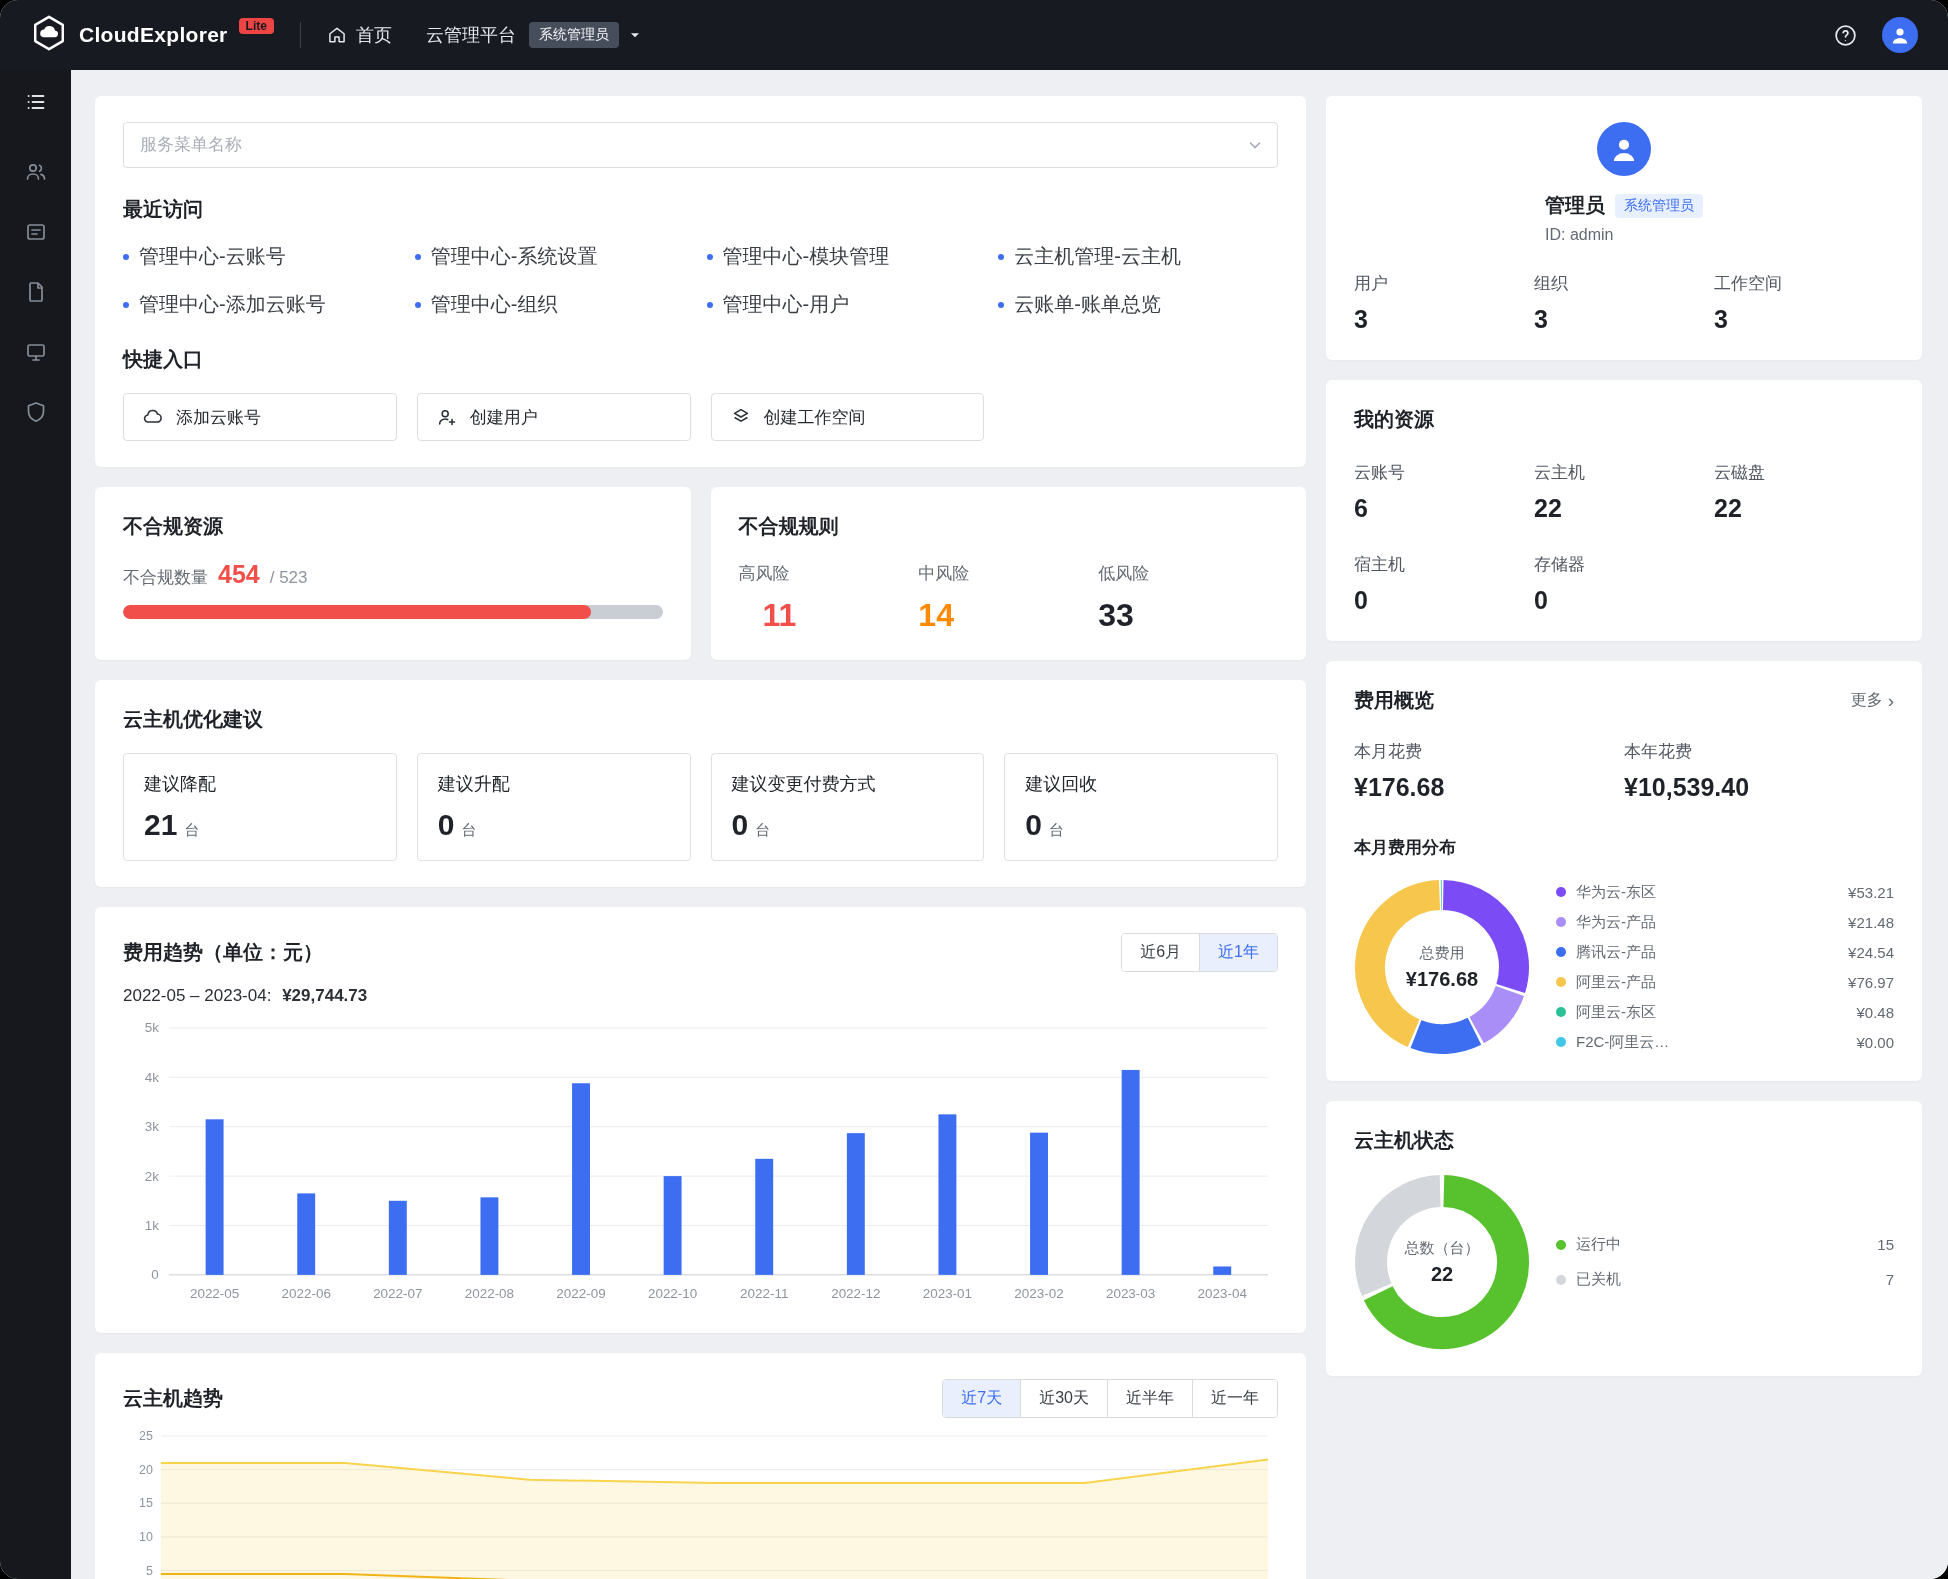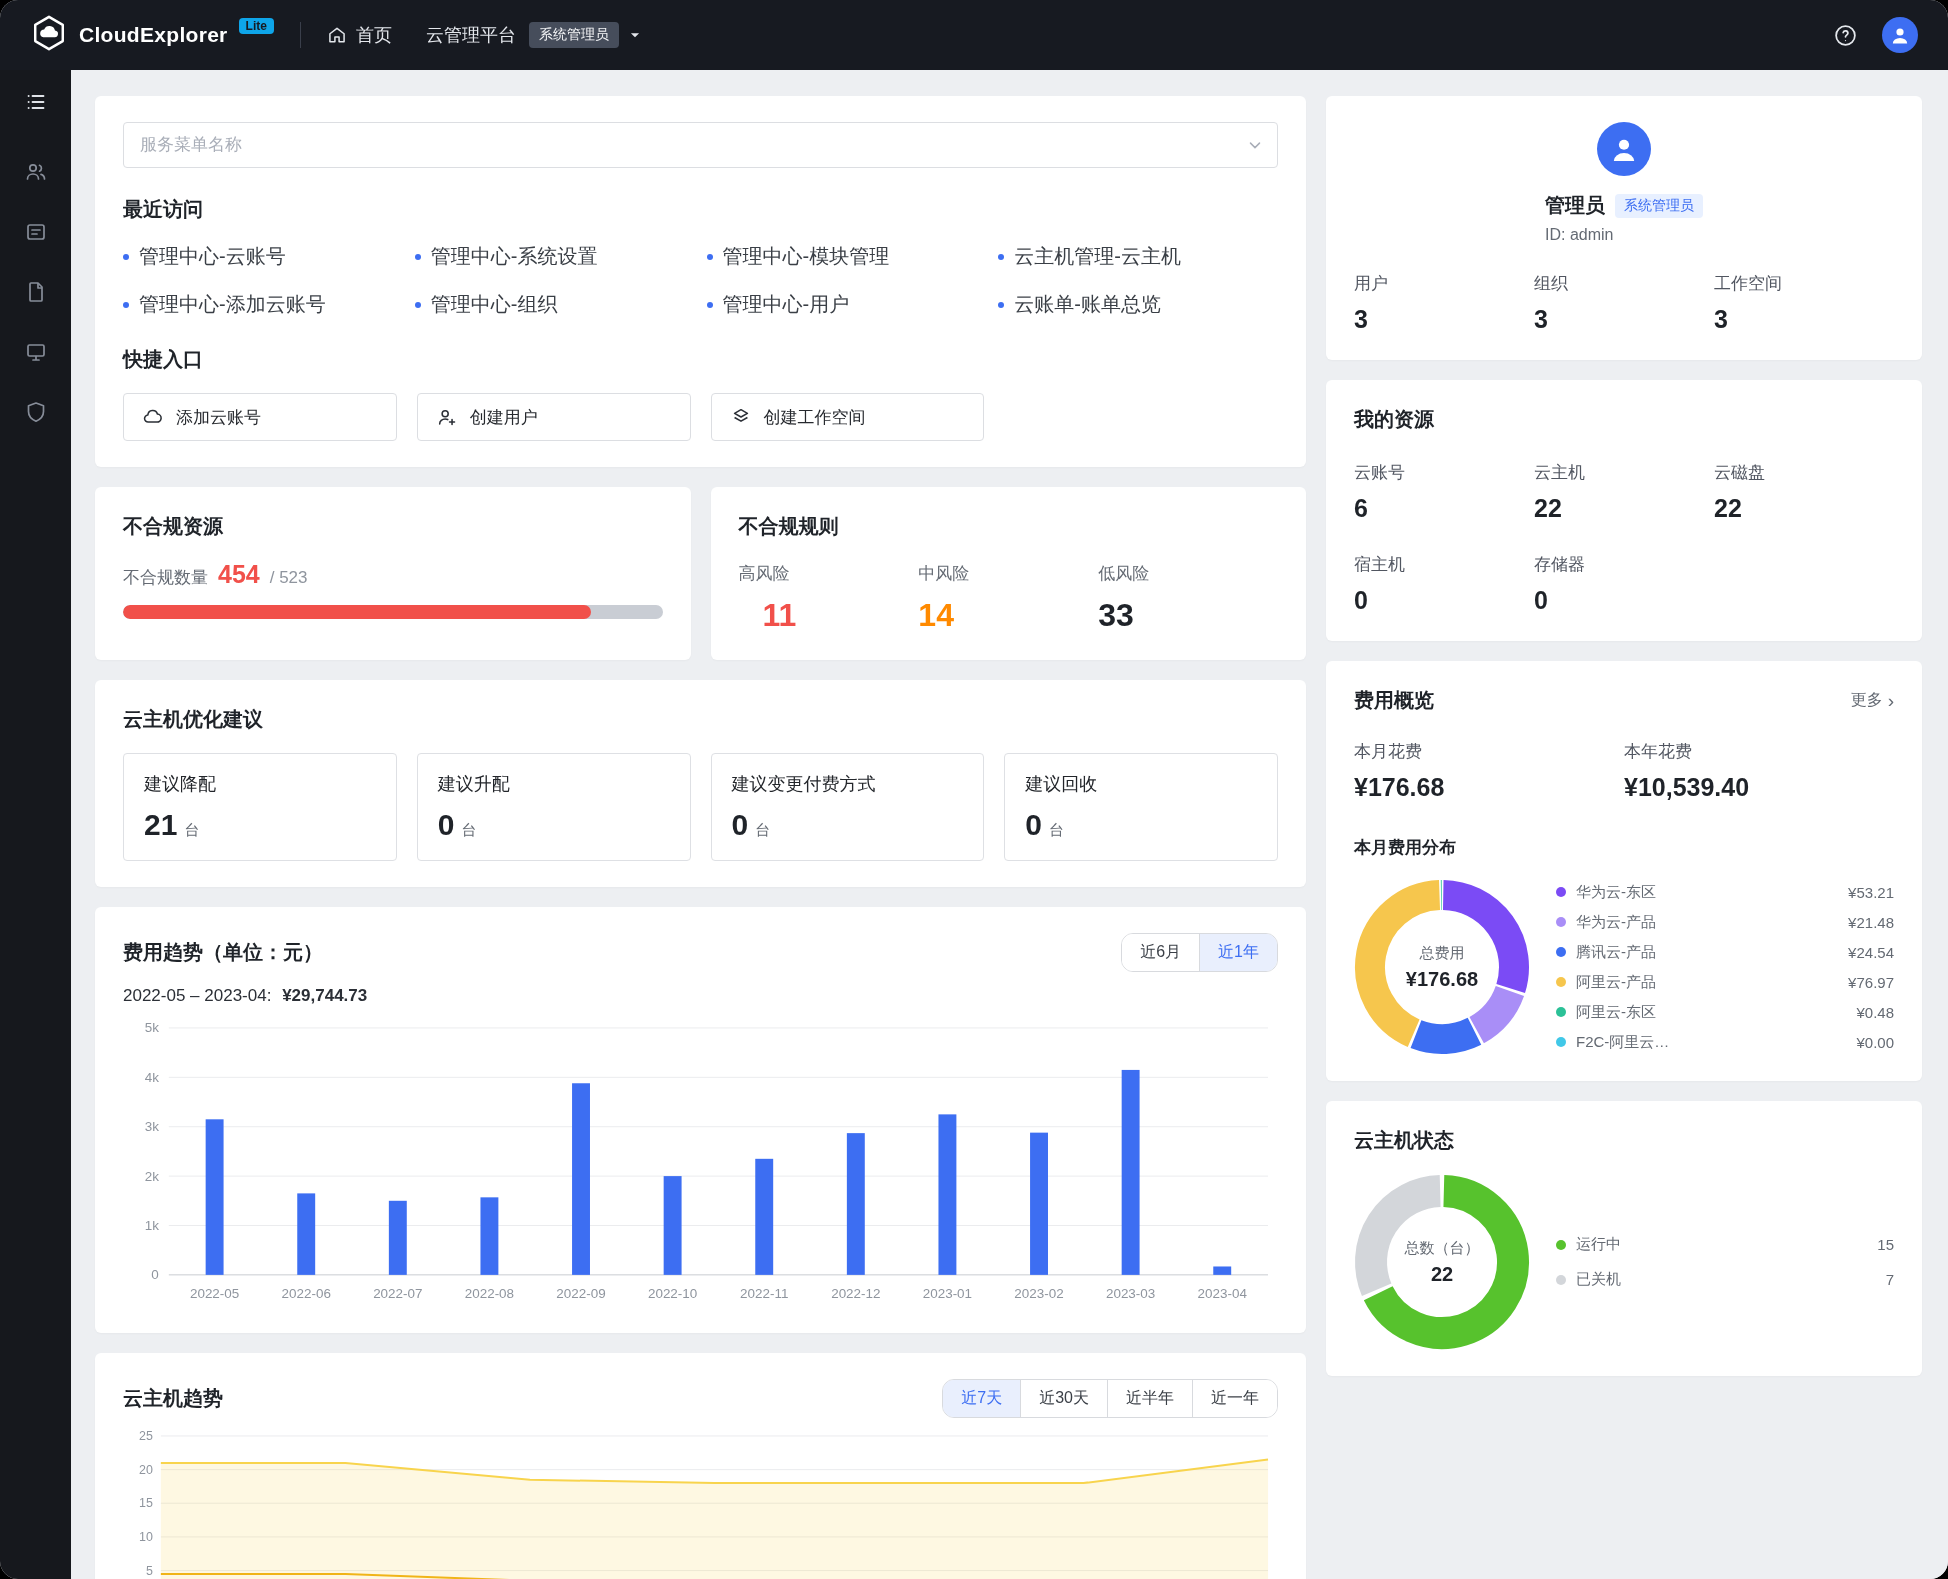--- a/index.html
+++ b/index.html
@@ -5,21 +5,21 @@
   * { margin:0; padding:0; box-sizing:border-box; }
   html,body { background:#000; overflow:hidden; }
   body { width:1948px; height:1579px; font-family:"Liberation Sans","DejaVu Sans",sans-serif; color:#1f2329; }
   .window { width:1948px; height:1579px; border-radius:18px; overflow:hidden; background:#edeff2; display:flex; flex-direction:column; }
 
   
   .navbar { height:70px; background:#171a21; flex:none; display:flex; align-items:center; justify-content:space-between; padding:0 30px; }
   .nav-left { display:flex; align-items:center; }
   .brand { display:flex; align-items:center; gap:11px; cursor:pointer; }
   .brand-name { color:#fff; font-size:21px; font-weight:700; letter-spacing:.3px; }
-  .brand-badge { background:#0ea5e9; color:#171a21; font-size:12px; font-weight:700; padding:1px 7px; border-radius:4px; transform:translateY(-9px); }
+  .brand-badge { background:#ef4444; color:#171a21; font-size:12px; font-weight:700; padding:1px 7px; border-radius:4px; transform:translateY(-9px); }
   .nav-divider { width:1px; height:26px; background:#3a3f4b; margin:0 26px; display:inline-block; }
   .nav-item { display:flex; align-items:center; gap:9px; color:#e4e7ec; font-size:18px; cursor:pointer; margin-right:34px; }
   .role-badge { background:#464d5b; color:#f4f5f7; font-size:14px; padding:4px 10px; border-radius:4px; margin-left:4px; }
   .caret { display:flex; align-items:center; }
   .nav-right { display:flex; align-items:center; gap:24px; }
   .nav-help { cursor:pointer; display:flex; }
   .nav-avatar { width:36px; height:36px; border-radius:50%; background:#3d6ef2; display:flex; align-items:center; justify-content:center; cursor:pointer; overflow:hidden; }
 
   
   .body-row { flex:1; display:flex; min-height:0; }
@@ -62,21 +62,21 @@
 
   
   .opt-grid { display:grid; grid-template-columns:repeat(4,1fr); gap:20px; margin-top:20px; }
   .opt-box { border:1px solid #dee0e4; border-radius:4px; padding:18px 20px; cursor:pointer; }
   .opt-label { font-size:18px; color:#23262b; }
   .opt-value-row { margin-top:12px; display:flex; align-items:baseline; gap:7px; }
   .opt-value { font-size:30px; font-weight:700; }
   .opt-unit { font-size:15px; color:#646a73; }
 
   
-  .seg { display:flex; border:1px solid #d8dade; border-radius:12px; overflow:hidden; }
+  .seg { display:flex; border:1px solid #d8dade; border-radius:4px; overflow:hidden; }
   .seg-opt { padding:8px 18px; font-size:16px; color:#3a3f46; background:#fff; cursor:pointer; border-left:1px solid #d8dade; white-space:nowrap; }
   .seg-opt:first-child { border-left:none; }
   .seg-opt.active { background:#e9effd; color:#3d6ef2; }
 
   
   .chart-subtitle { margin-top:14px; font-size:17px; color:#2b2f36; }
   .subtitle-value { font-weight:700; margin-left:6px; }
   .chart-svg { width:100%; height:auto; display:block; margin-top:10px; }
   svg { font-family:"Liberation Sans","DejaVu Sans",sans-serif; }
   .host-trend { padding-bottom:64px; }

